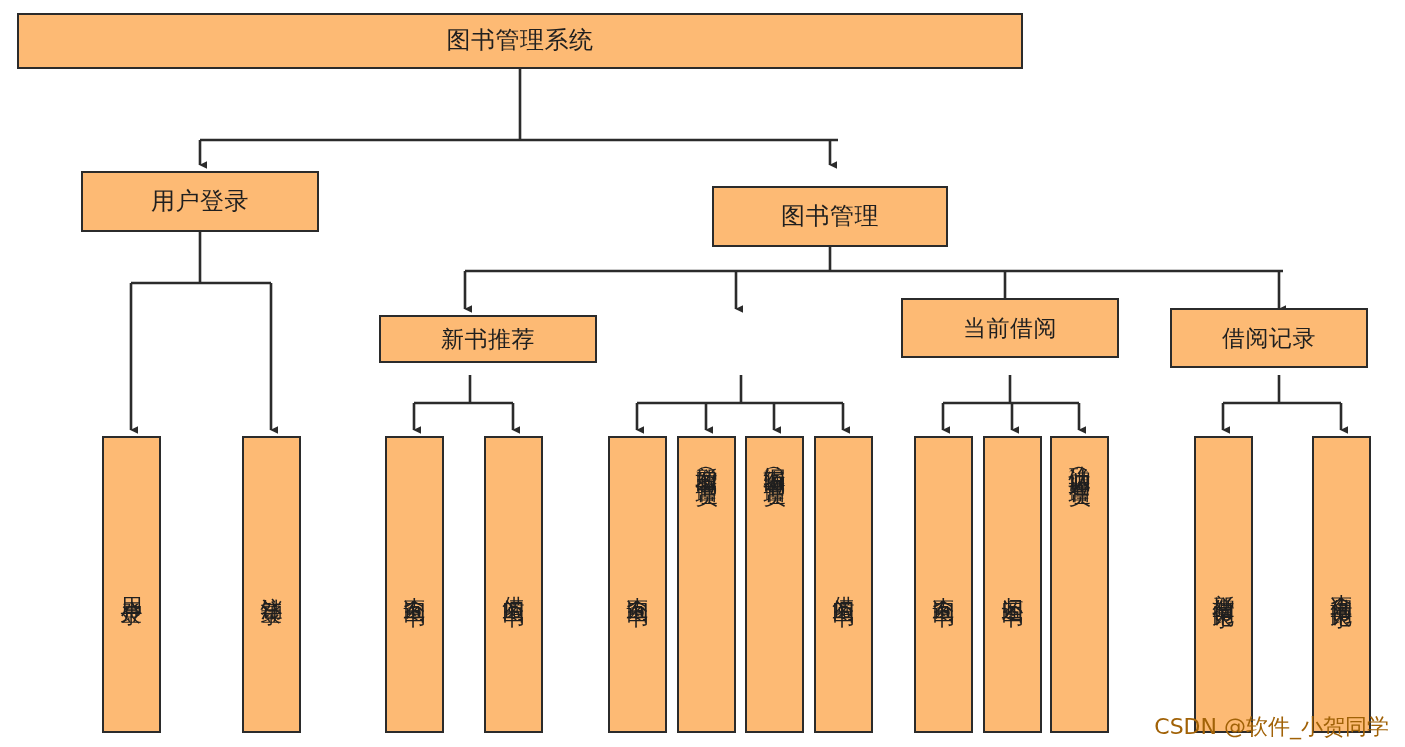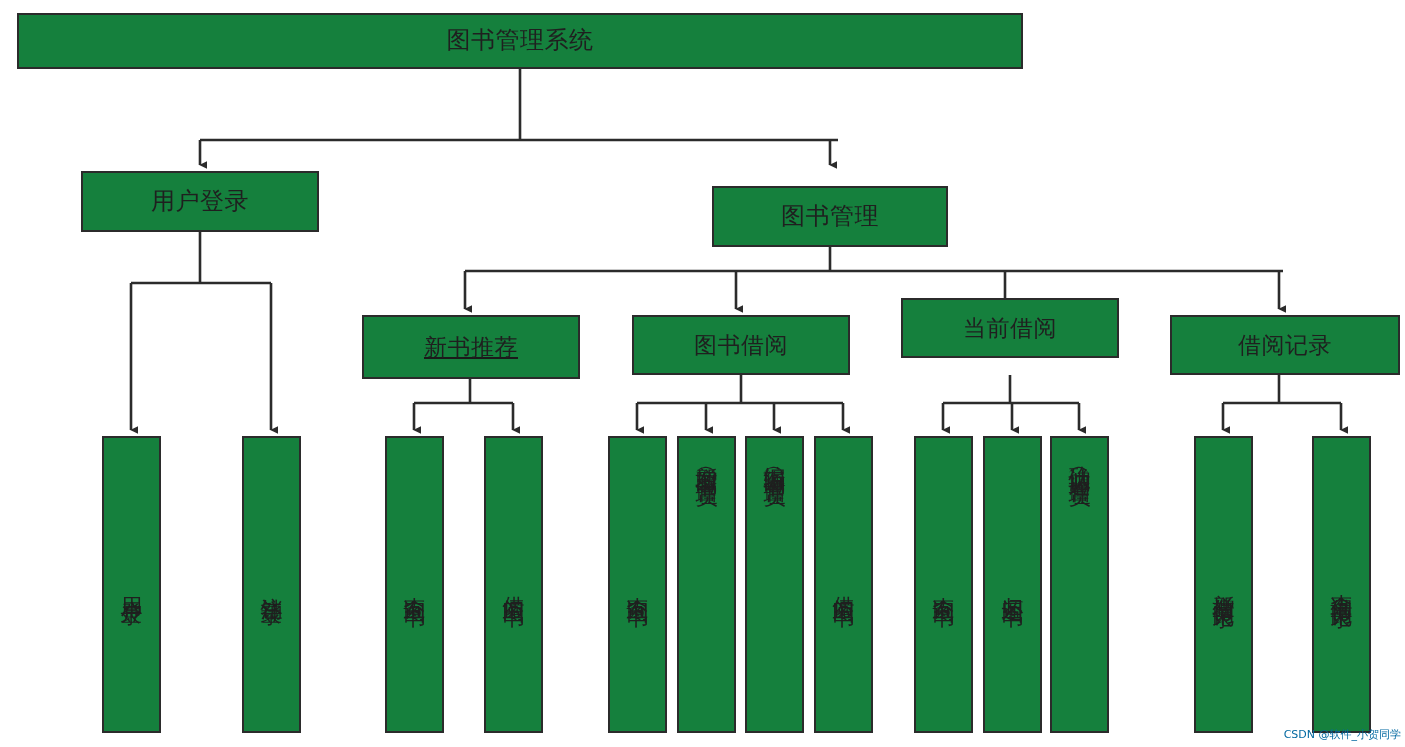--- a/index.html
+++ b/index.html
@@ -22,21 +22,21 @@
     position: absolute;
     left: 0;
     top: 0;
     width: 1405px;
     height: 747px;
     pointer-events: none;
   }
   .node {
     position: absolute;
     box-sizing: border-box;
-    background: #15803d;
+    background: #fdba74;
     border: 2px solid #2b2b2b;
     display: flex;
     align-items: center;
     justify-content: center;
     z-index: 2;
   }
   .node-label {
     font-size: 23px;
     line-height: 1.08;
     letter-spacing: 0.5px;
@@ -57,24 +57,24 @@
   .node.vertical {
     align-items: flex-start;
     padding-top: 10px;
   }
   .node.vertical.mid {
     align-items: center;
     padding-top: 0;
   }
   #watermark {
     position: absolute;
-    right: 4px;
+    right: 16px;
     bottom: 5px;
-    font-size: 11px;
-    color: #0369a1;
+    font-size: 22px;
+    color: #a16207;
     z-index: 5;
     white-space: nowrap;
   }
 </style>
 </head>
 <body>
 
 <div id="diagram-canvas">
 
   <svg id="edge-layer" viewBox="0 0 1405 747" xmlns="http://www.w3.org/2000/svg">
@@ -132,30 +132,27 @@
     <span class="node-label">图书管理系统</span>
   </div>
 
   <div class="node lvl2" style="left:81px; top:171px; width:238px; height:61px;">
     <span class="node-label">用户登录</span>
   </div>
   <div class="node lvl2" style="left:712px; top:171px; width:236px; height:61px;margin-top:15px;">
     <span class="node-label">图书管理</span>
   </div>
 
-  <div class="node lvl3" style="left:362px; top:315px; width:218px; height:64px;text-decoration:underline;">
+  <div class="node lvl3" style="left:379px; top:315px; width:218px; height:48px;">
     <span class="node-label">新书推荐</span>
-  </div>
-  <div class="node lvl3" style="left:632px; top:315px; width:218px; height:60px;">
-    <span class="node-label">图书借阅</span>
   </div>
   <div class="node lvl3" style="left:901px; top:298px; width:218px; height:60px;">
     <span class="node-label">当前借阅</span>
   </div>
-  <div class="node lvl3" style="left:1170px; top:315px; width:230px; height:60px;">
+  <div class="node lvl3" style="left:1170px; top:308px; width:198px; height:60px;">
     <span class="node-label">借阅记录</span>
   </div>
 
   <div class="node vertical mid" style="left:102px; top:436px; width:59px; height:297px;">
     <span class="node-label">用户登录</span>
   </div>
   <div class="node vertical mid" style="left:242px; top:436px; width:59px; height:297px;">
     <span class="node-label">注销登录</span>
   </div>
   <div class="node vertical mid" style="left:385px; top:436px; width:59px; height:297px;">

